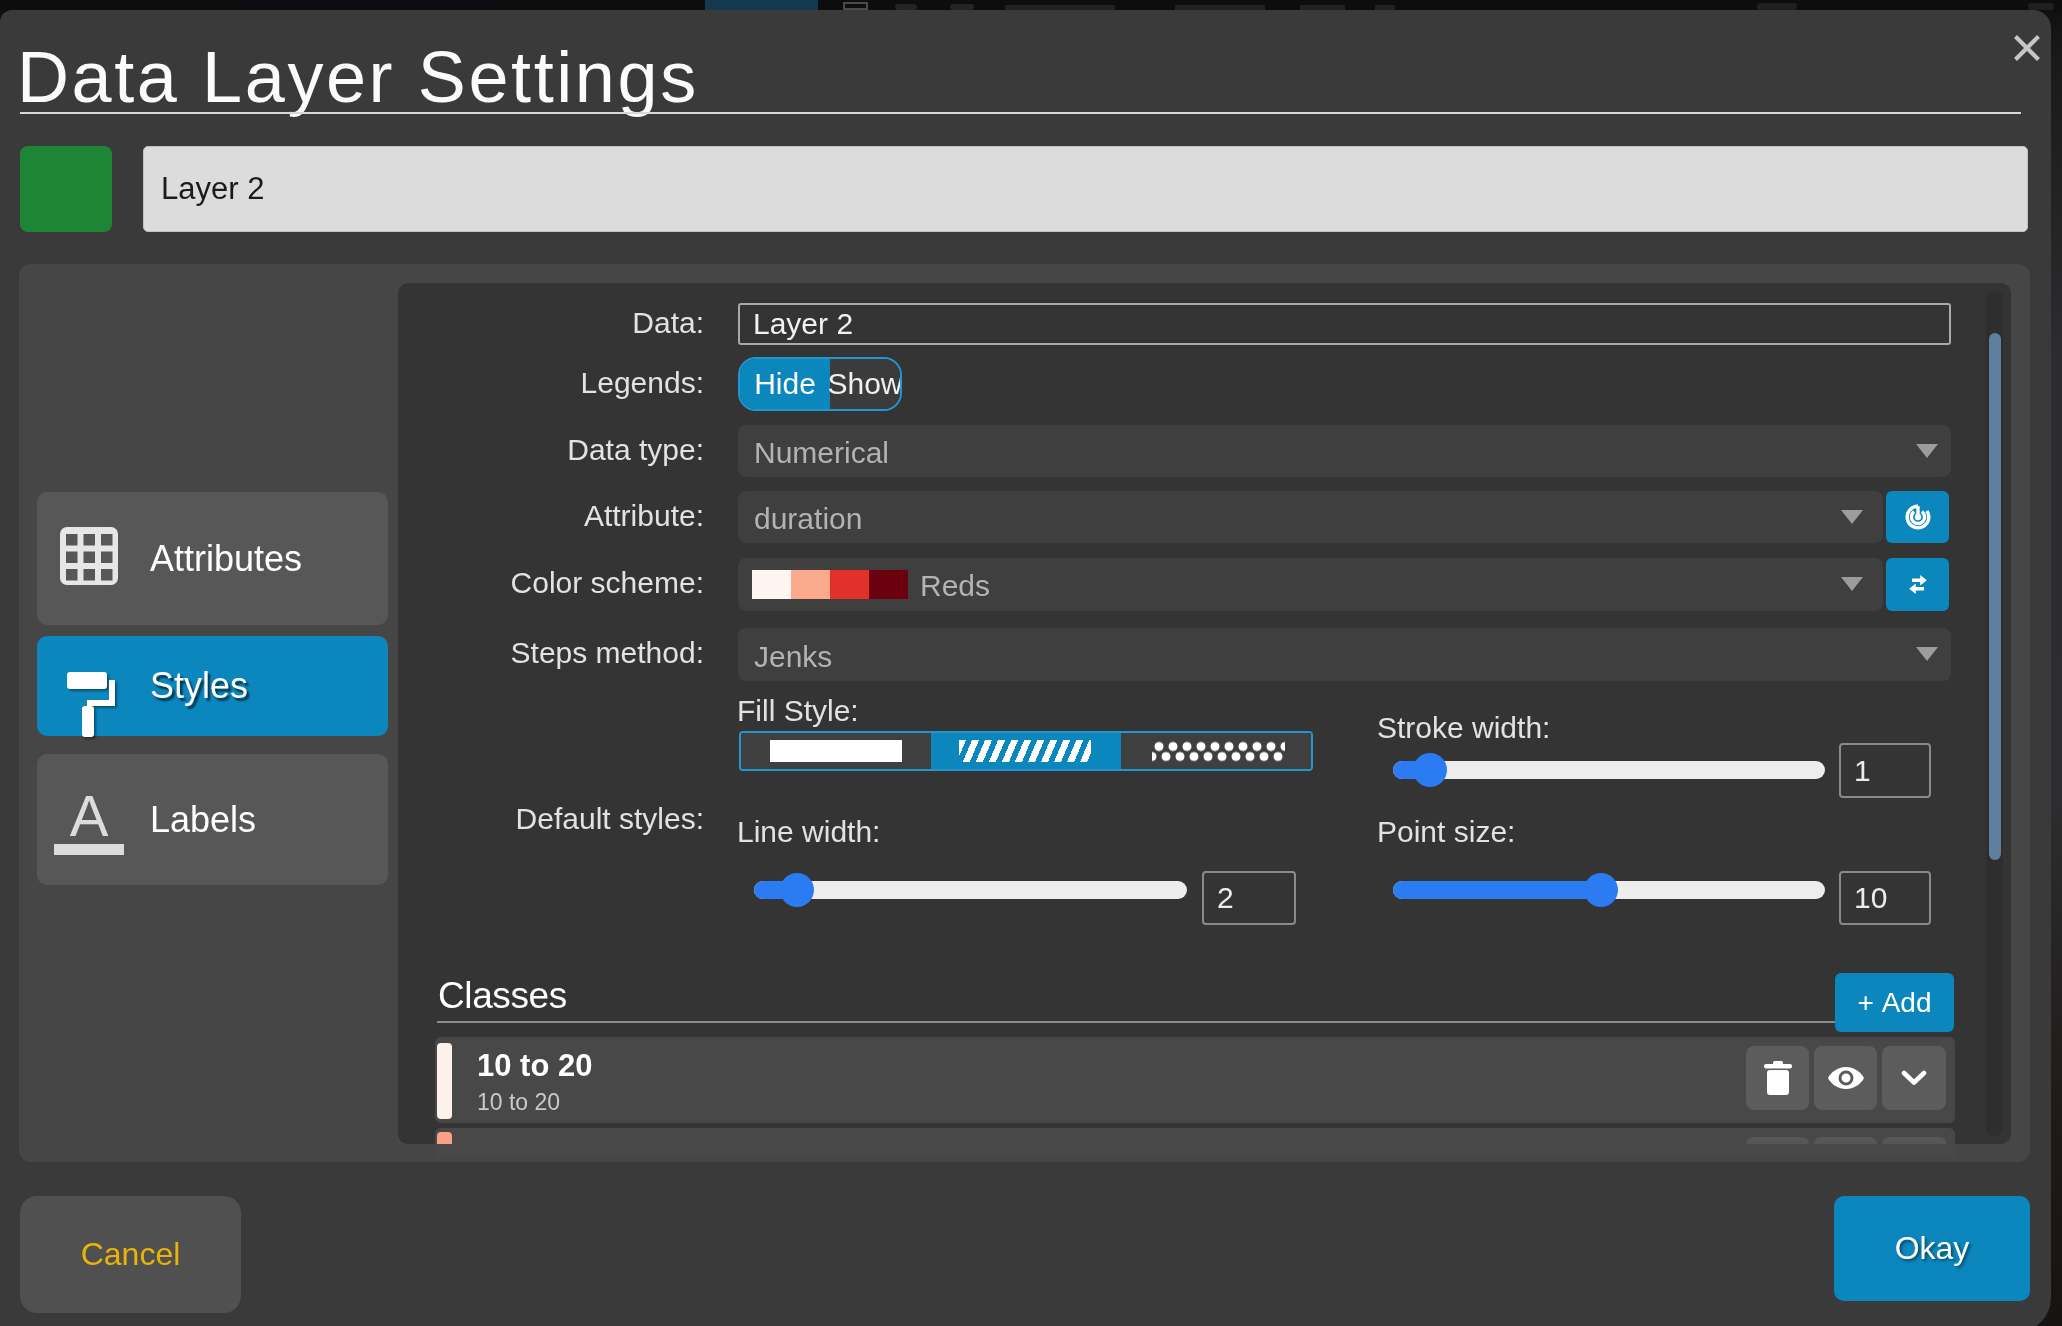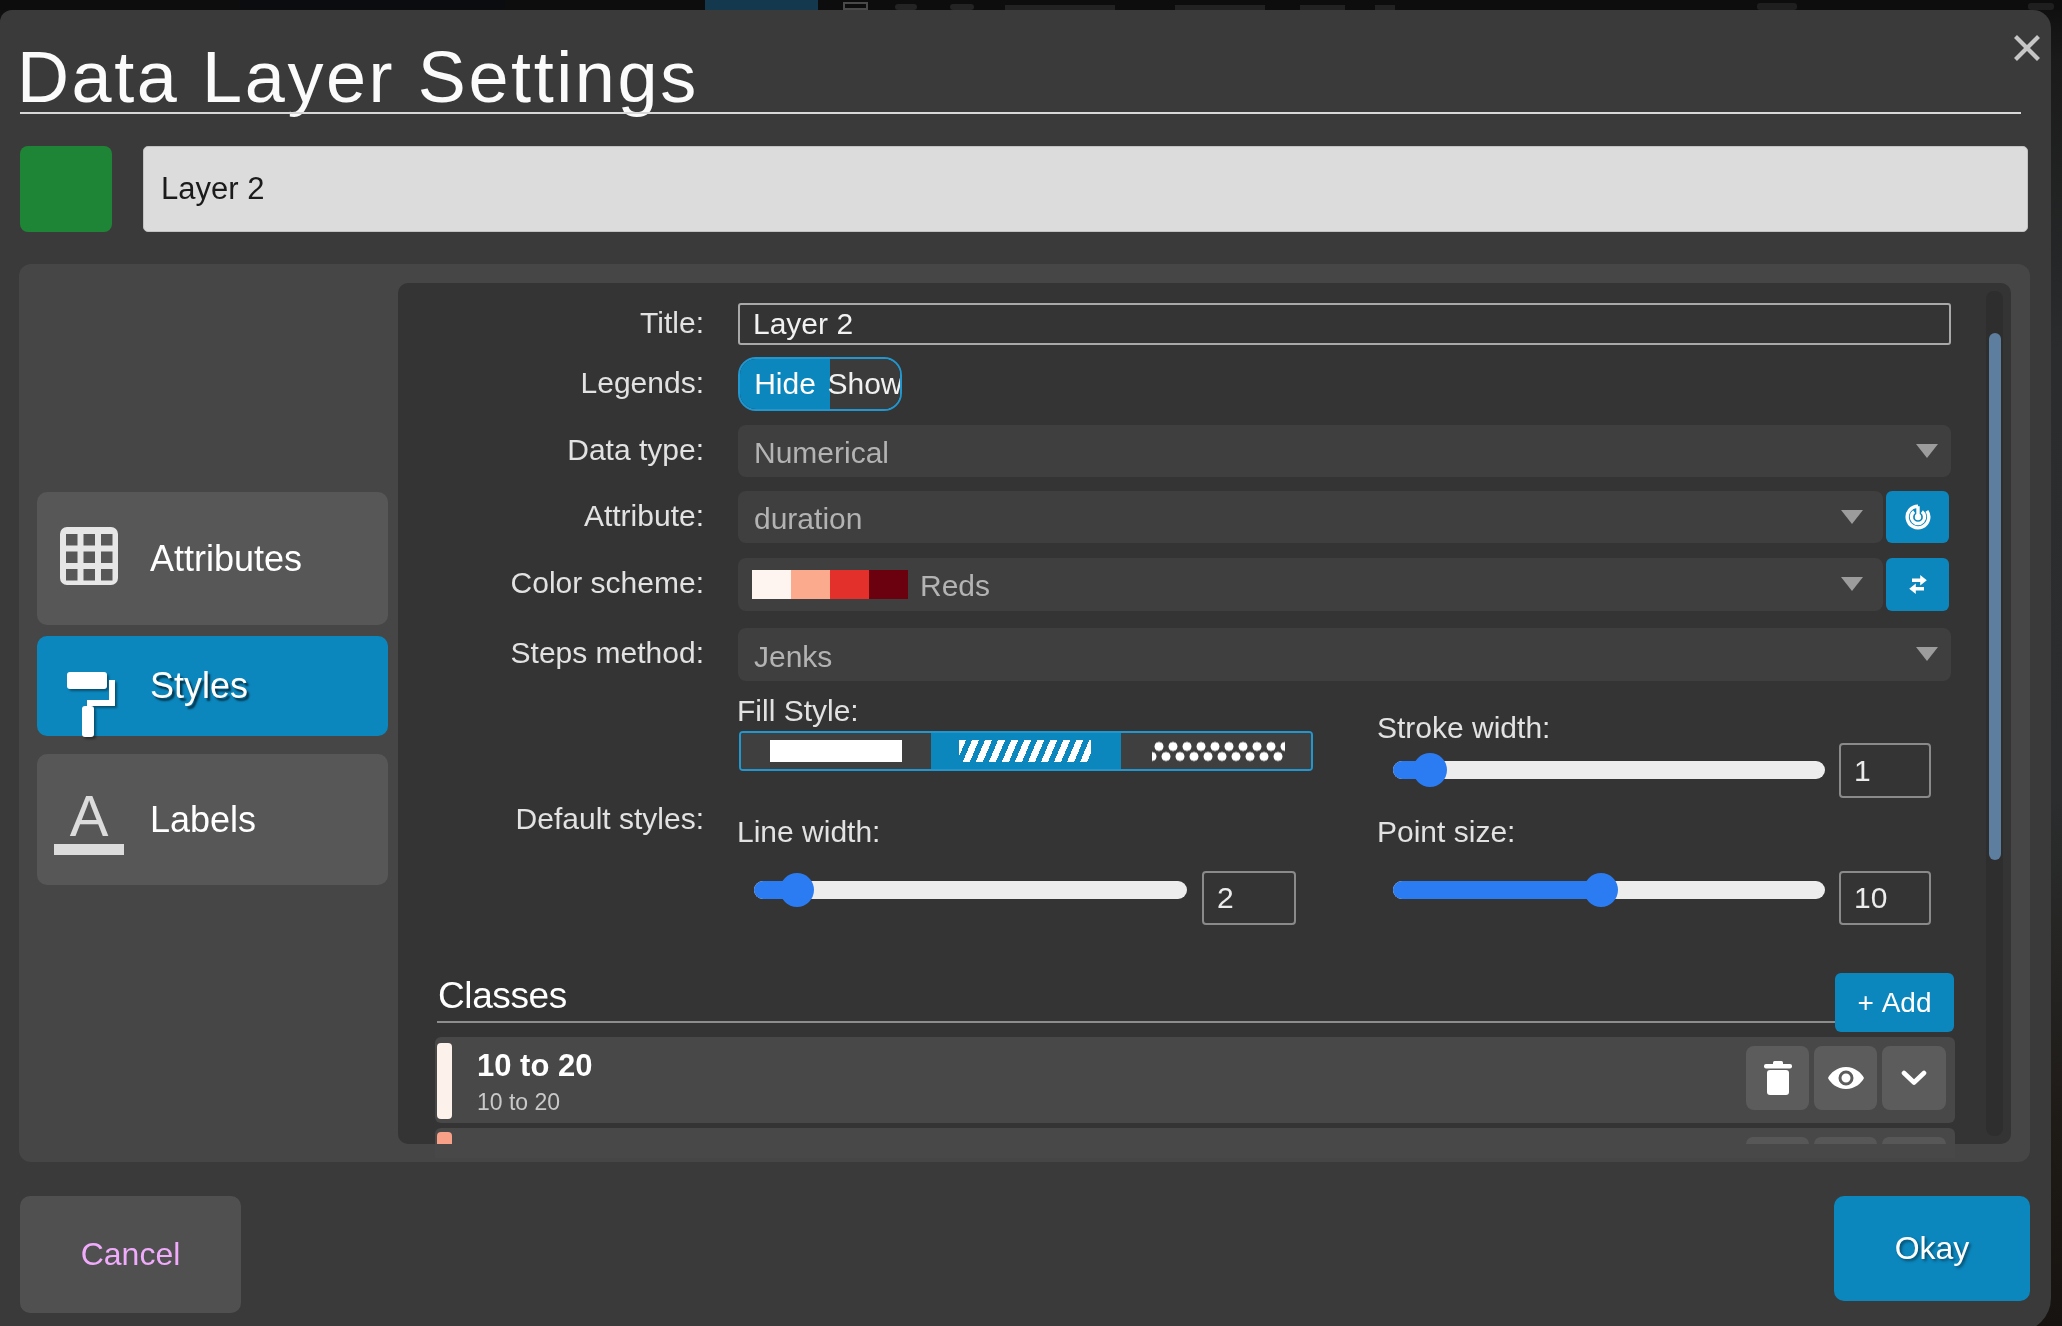--- a/index.html
+++ b/index.html
@@ -82,21 +82,21 @@
   <div class="abs sbtn" style="top:754px;height:131px;">
     <svg style="position:absolute;left:14px;top:38px;width:74px;height:66px;" viewBox="0 0 74 66">
         <text x="38" y="44" font-family="Liberation Sans" font-size="58" fill="#dcdcdc" text-anchor="middle">A</text>
         <rect x="3" y="52" width="70" height="11" fill="#dcdcdc"></rect>
       </svg>
     <div class="tx">Labels</div>
   </div>
 
   <div class="abs" id="formarea"></div>
 
-  <div class="abs flabel" style="left:420px;top:306px;">Title:</div>
+  <div class="abs flabel" style="left:420px;top:306px;">Data:</div>
   <div class="abs flabel" style="left:420px;top:366px;">Legends:</div>
   <div class="abs flabel" style="left:420px;top:433px;">Data type:</div>
   <div class="abs flabel" style="left:420px;top:499px;">Attribute:</div>
   <div class="abs flabel" style="left:420px;top:566px;">Color scheme:</div>
   <div class="abs flabel" style="left:420px;top:636px;">Steps method:</div>
   <div class="abs flabel" style="left:420px;top:802px;">Default styles:</div>
 
   <div class="abs" style="left:738px;top:303px;width:1213px;height:42px;border:2px solid #a9a9a9;border-radius:3px;font-size:30px;color:#f2f2f2;line-height:37px;padding-left:13px;">Layer 2</div>
 
   <div class="abs" style="left:738px;top:357px;height:54px;border:2px solid #2196cf;border-radius:18px;display:flex;overflow:hidden;">
@@ -205,15 +205,15 @@
 
   <div class="abs" style="left:435px;top:1128px;width:1520px;height:30px;background:#484848;border-radius:6px 6px 0 0;"></div>
   <div class="abs" style="left:437px;top:1132px;width:15px;height:12px;border-radius:4px 4px 0 0;background:#f9a188;"></div>
   <div class="abs" style="left:1746px;top:1137px;width:63px;height:7px;background:#575757;border-radius:8px 8px 0 0;"></div>
   <div class="abs" style="left:1814px;top:1137px;width:63px;height:7px;background:#575757;border-radius:8px 8px 0 0;"></div>
   <div class="abs" style="left:1882px;top:1137px;width:64px;height:7px;background:#575757;border-radius:8px 8px 0 0;"></div>
 
   <div class="abs" style="left:1986px;top:291px;width:17px;height:845px;border-radius:8px;background:#2e2e2e;"></div>
   <div class="abs" style="left:1989px;top:333px;width:12px;height:527px;border-radius:6px;background:#5d7e9e;"></div>
 
-  <div class="abs" style="left:20px;top:1196px;width:221px;height:117px;border-radius:10px;background:#505050;color:#f0abfc;font-size:32px;display:flex;align-items:center;justify-content:center;">Cancel</div>
+  <div class="abs" style="left:20px;top:1196px;width:221px;height:117px;border-radius:17px;background:#505050;color:#eab308;font-size:32px;display:flex;align-items:center;justify-content:center;">Cancel</div>
   <div class="abs" style="left:1834px;top:1196px;width:196px;height:105px;border-radius:10px;background:#0b87be;color:#fff;font-size:32px;display:flex;align-items:center;justify-content:center;text-shadow:2px 2px 3px rgba(0,0,0,0.45);">Okay</div>
 </div>
 
 </body></html>

